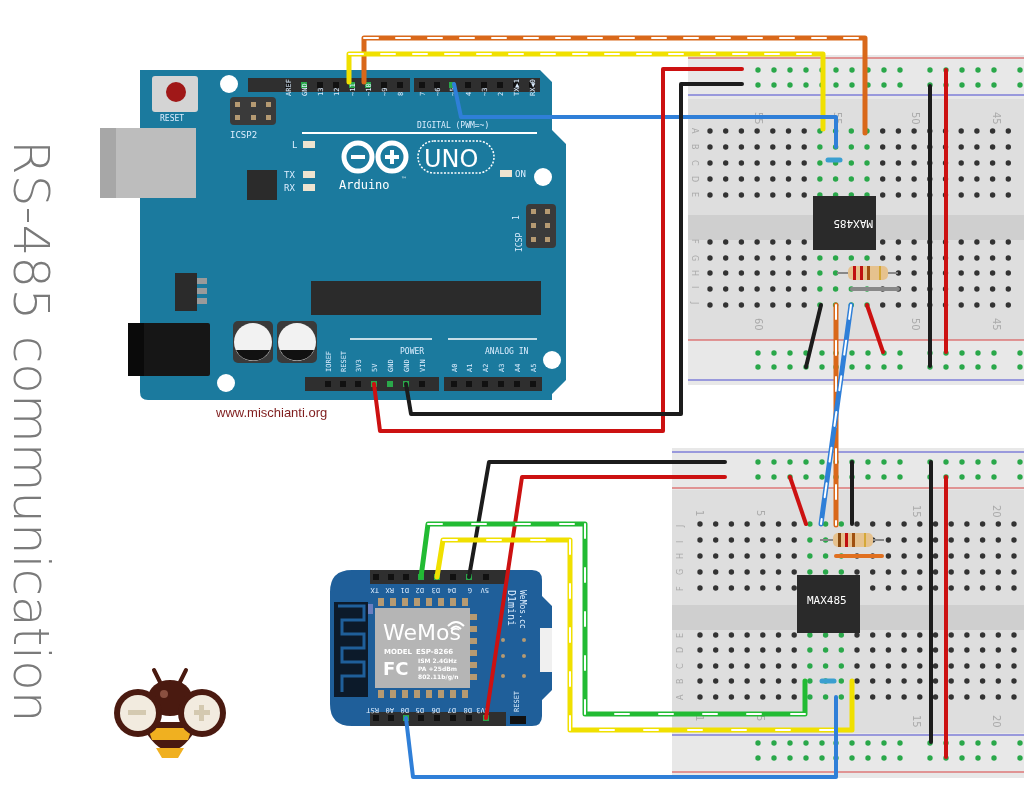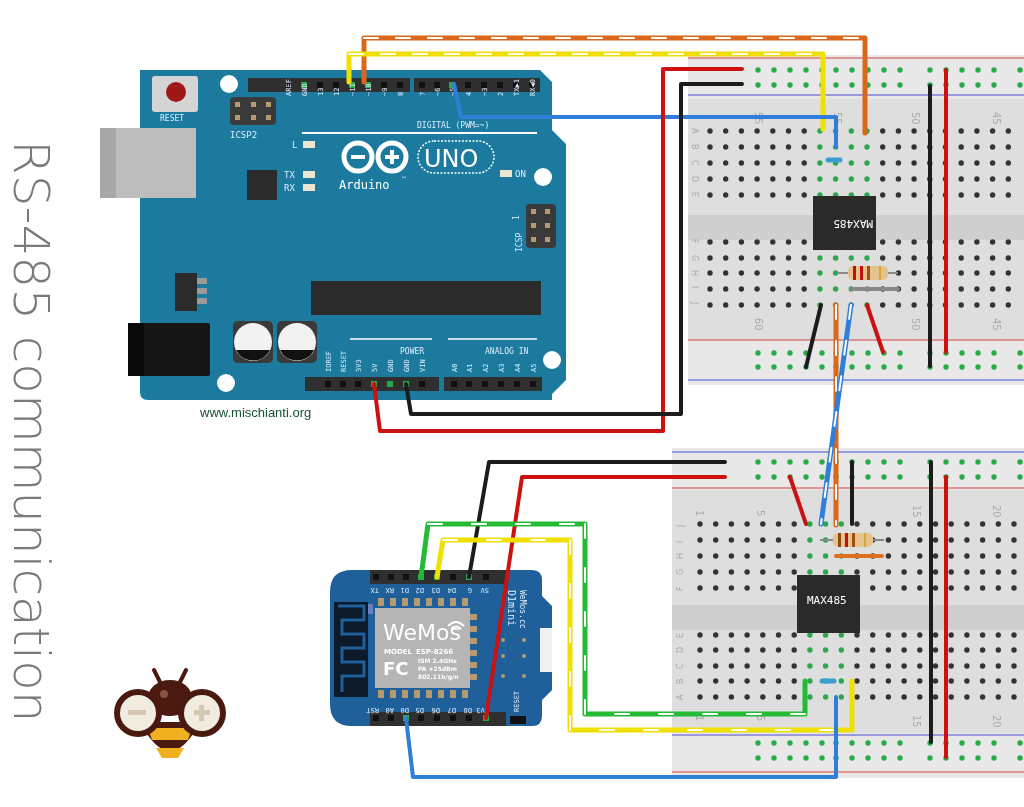--- a/index.html
+++ b/index.html
@@ -1,21 +1,21 @@
 <!DOCTYPE html>
 <html><head>
 <meta charset="utf-8">
 <style>
   html,body{margin:0;padding:0;background:#ffffff;}
   body{width:1024px;height:807px;position:relative;overflow:hidden;font-family:"DejaVu Sans",sans-serif;}
   svg{position:absolute;left:0;top:0;}
   .mono{font-family:"DejaVu Sans Mono",monospace;}
   .title-vert{position:absolute;left:0;top:140px;width:60px;height:600px;}
   .title-vert span{position:absolute;left:60px;top:0;transform-origin:0 0;transform:rotate(90deg);white-space:nowrap;font-size:50px;color:#7a7a7a;font-family:"DejaVu Sans",sans-serif;font-weight:300;letter-spacing:0px;}
-  .site{position:absolute;left:200px;top:405px;font-size:13px;color:#14532d;font-family:"Liberation Sans",sans-serif;}
+  .site{position:absolute;left:216px;top:405px;font-size:13px;color:#7f1d1d;font-family:"Liberation Sans",sans-serif;}
 </style>
 </head>
 <body>
 
 <div class="title-vert">
   <span>RS-485 communication</span>
 </div>
 
 <svg width="1024" height="807" viewBox="0 0 1024 807" id="main-svg">
 

